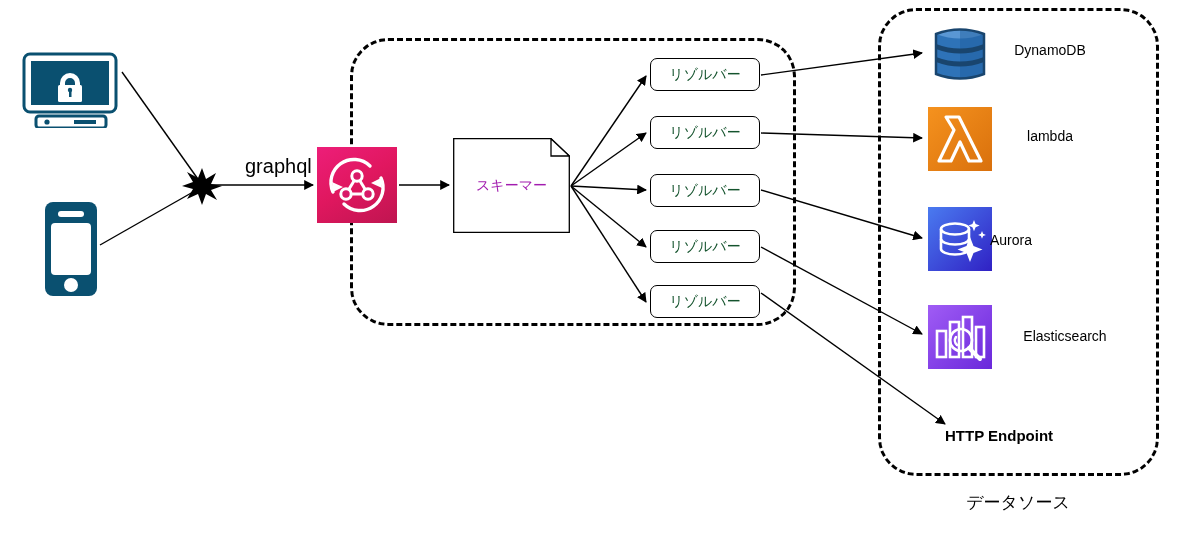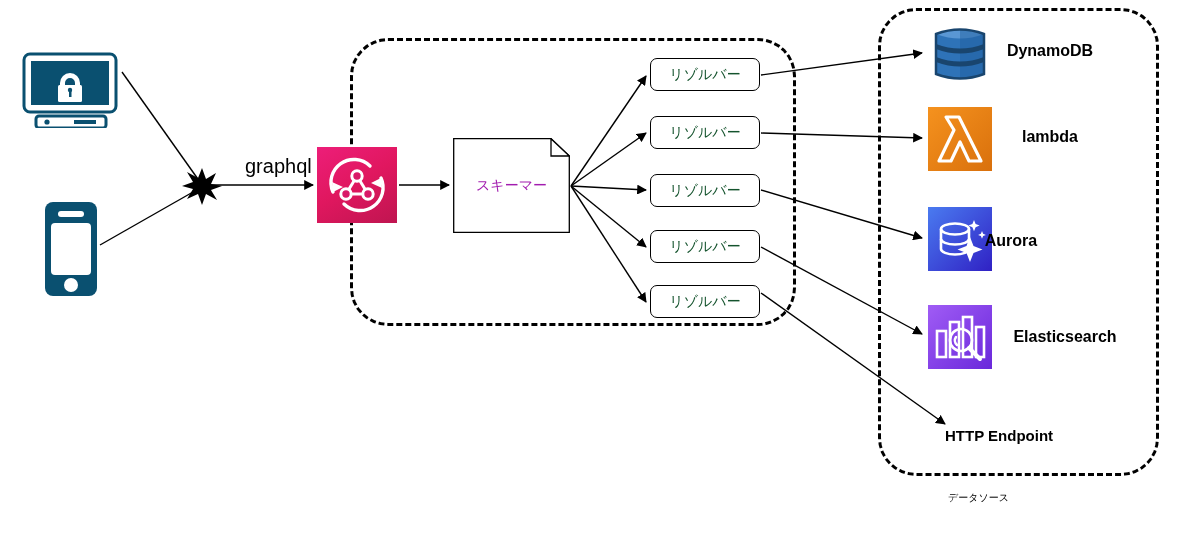--- a/index.html
+++ b/index.html
@@ -77,42 +77,41 @@
     background: linear-gradient(150deg, #ED1E79 0%, #E0175F 48%, #BF1550 100%);
   }
   
   .svc-tile {
     position: absolute;
     width: 64px;
     height: 64px;
   }
   .svc-label {
     position: absolute;
-    font-size: 16px;
+    font-size: 14px;
     color: #000000;
     text-align: center;
     white-space: nowrap;
-    font-weight: bold;
   }
   .svc-label.bold {
     font-weight: bold;
     font-size: 15px;
   }
   .edge-label {
     position: absolute;
     font-size: 20px;
     color: #000000;
     white-space: nowrap;
   }
   .group-caption {
     position: absolute;
-    font-size: 10px;
+    font-size: 17px;
     color: #000000;
     white-space: nowrap;
-    text-align: left;
+    text-align: center;
   }
   .client-icon {
     position: absolute;
   }
 </style>
 </head>
 <body>
 
 <div id="canvas">
 

